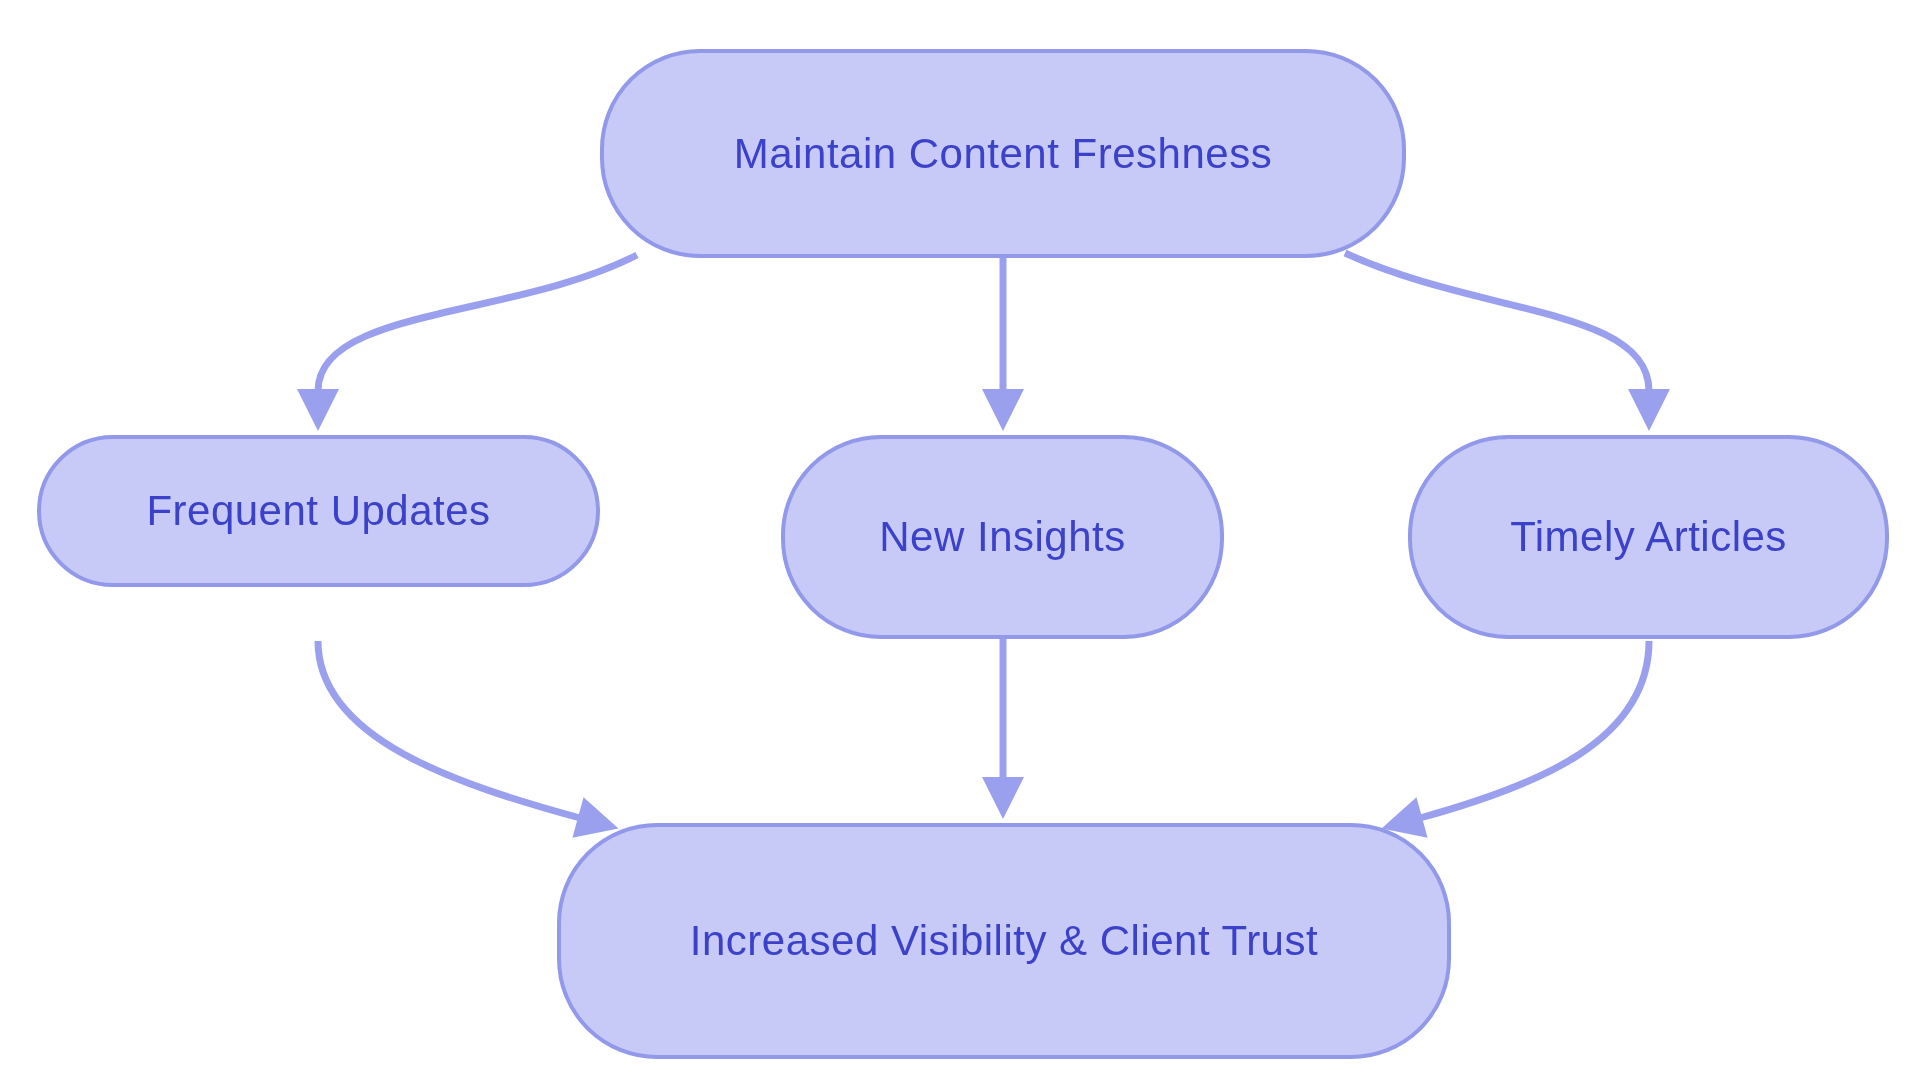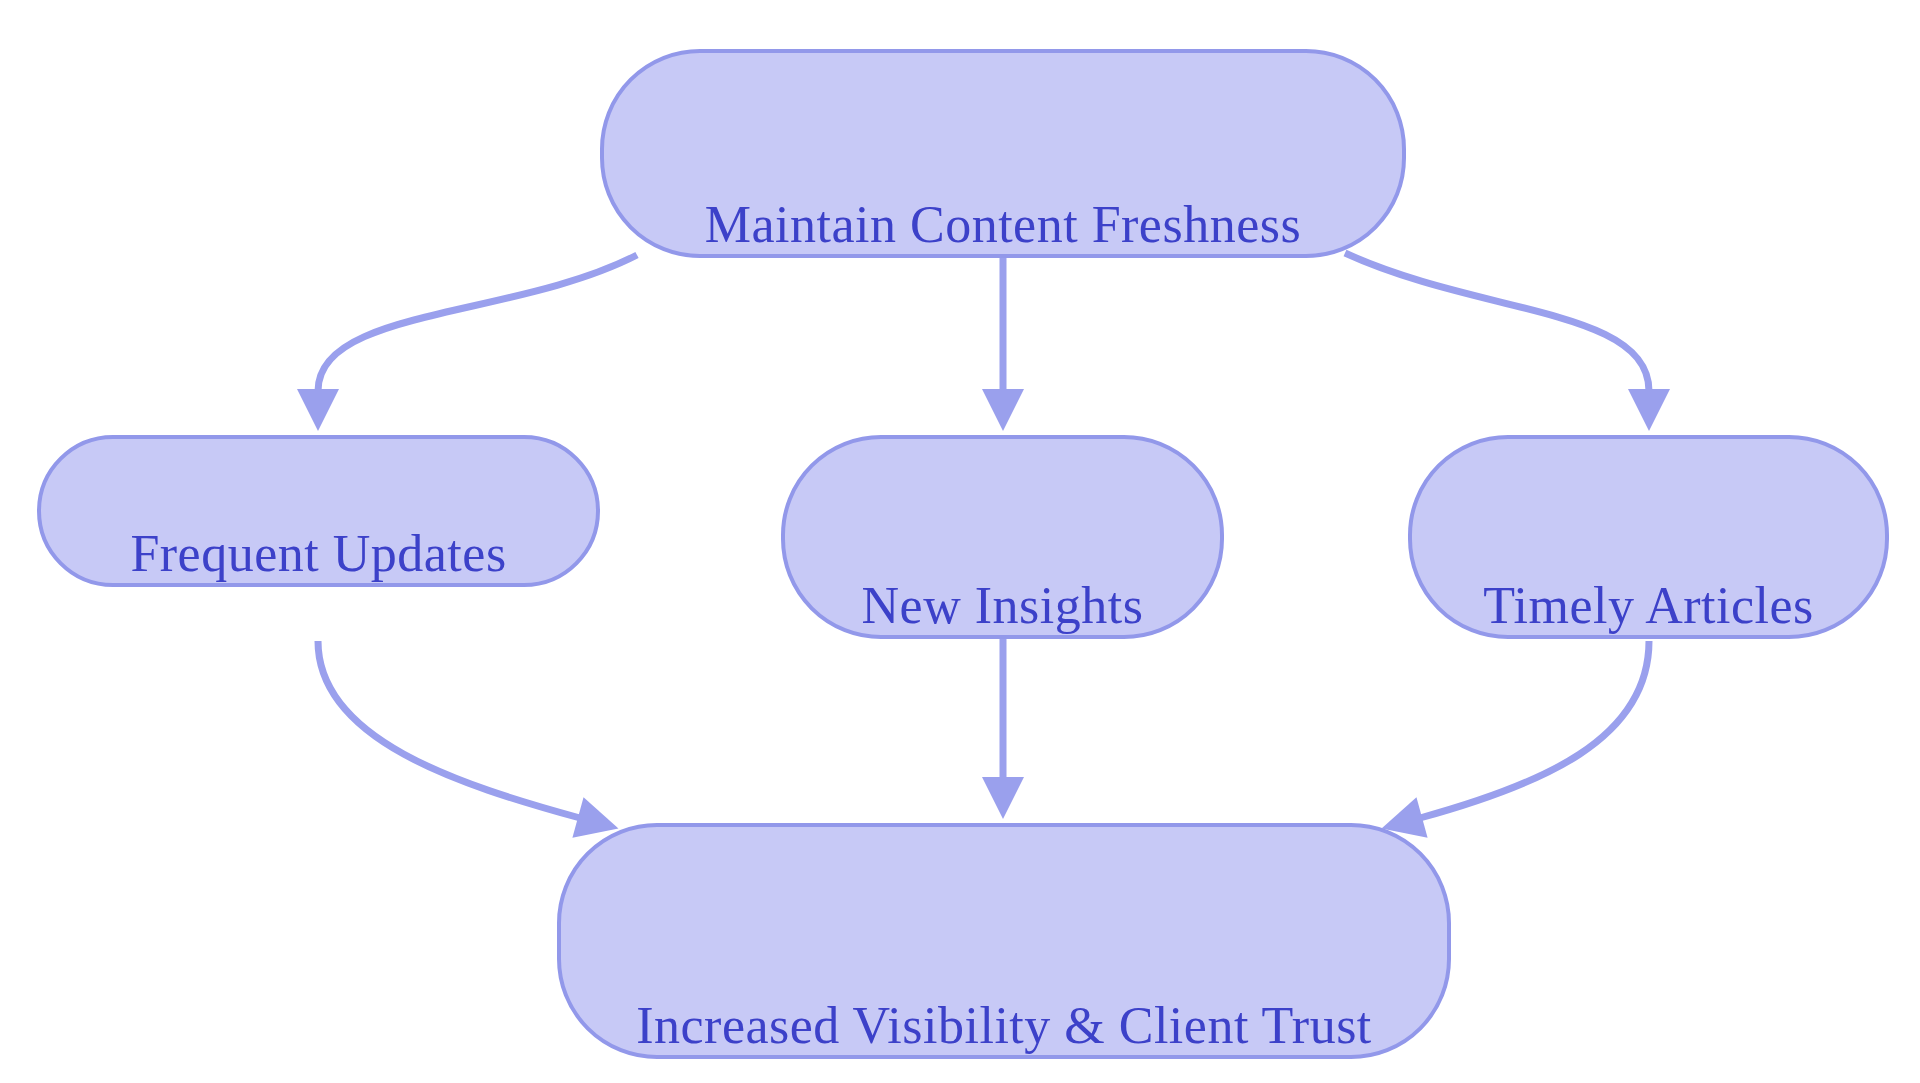--- a/index.html
+++ b/index.html
@@ -31,27 +31,26 @@
   #arrowhead path{
     fill:var(--edge);
   }
   .node{
     position:absolute;
     box-sizing:border-box;
     background:var(--node-fill);
     border:4px solid var(--node-border);
     border-radius:100px;
     display:flex;
-    align-items:flex-end;
+    align-items:center;
     justify-content:center;
     color:var(--text);
-    font-size:52px;
+    font-size:42px;
     letter-spacing:0.5px;
     white-space:nowrap;
-    font-family:Liberation Serif, serif;
   }
   #node-maintain{left:600px;top:49px;width:806px;height:209px;}
   #node-frequent{left:37px;top:435px;width:563px;height:152px;}
   #node-insights{left:781px;top:435px;width:443px;height:204px;}
   #node-timely{left:1408px;top:435px;width:481px;height:204px;}
   #node-increased{left:557px;top:823px;width:894px;height:236px;}
 </style>
 </head>
 <body>
 

